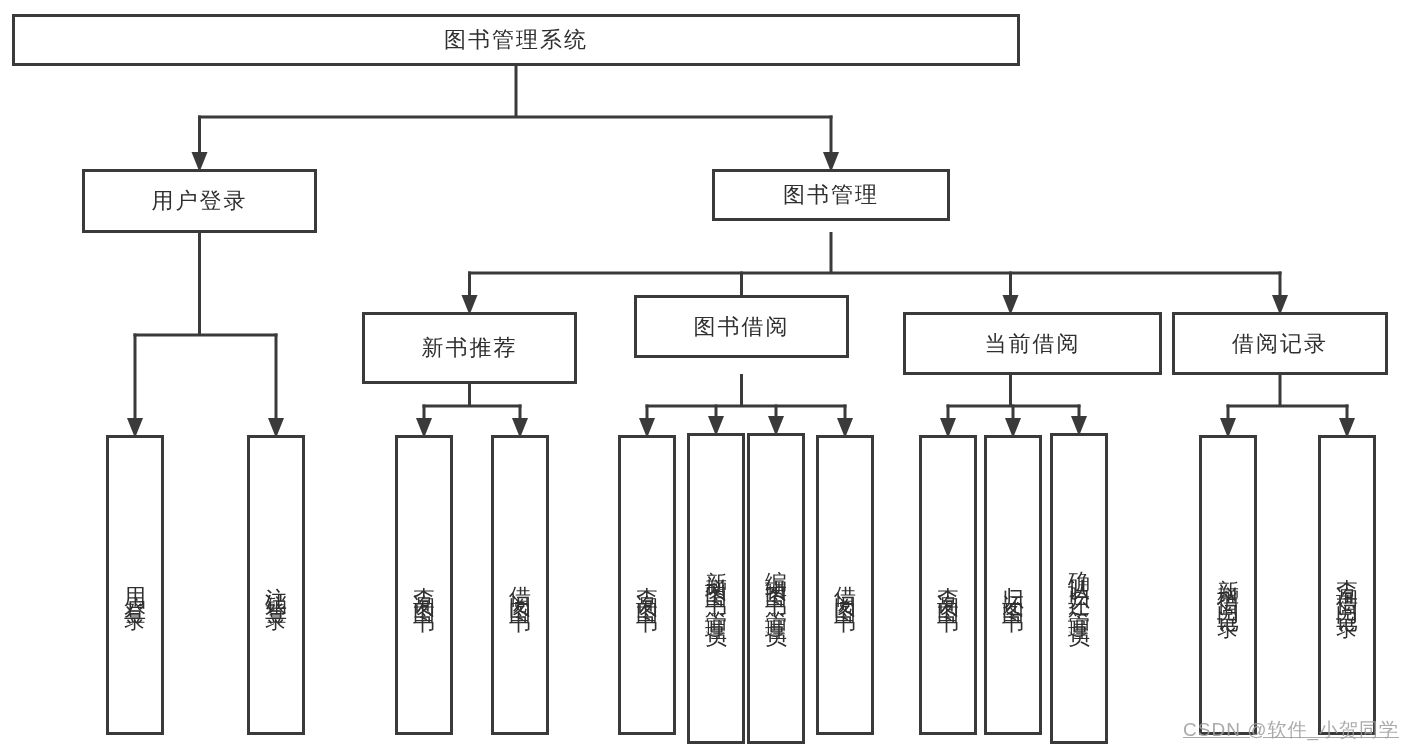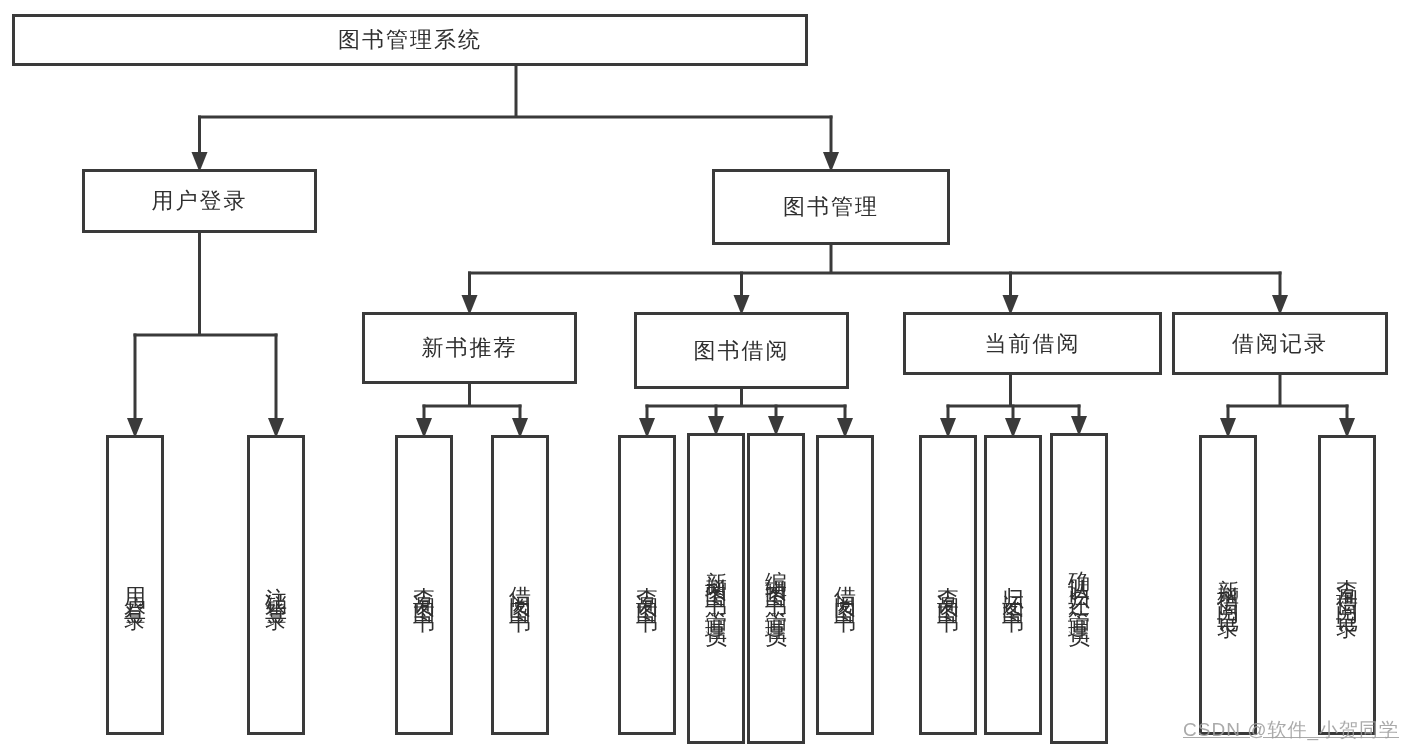--- a/index.html
+++ b/index.html
@@ -122,25 +122,25 @@
       <g>
         <path d="M1280 374 V406" stroke="#3a3a3a" stroke-width="3" fill="none"></path>
         <path d="M1226.5 406 H1348.5" stroke="#3a3a3a" stroke-width="3" fill="none"></path>
         <path d="M1228 404.5 V420" stroke="#3a3a3a" stroke-width="3" fill="none"></path>
         <polygon points="1220,418 1236,418 1228,438" fill="#3a3a3a"></polygon>
         <path d="M1347 404.5 V420" stroke="#3a3a3a" stroke-width="3" fill="none"></path>
         <polygon points="1339,418 1355,418 1347,438" fill="#3a3a3a"></polygon>
       </g>
     </svg>
   <div id="watermark">CSDN @软件_小贺同学</div>
-<div class="node" style="left: 12px; top: 14px; width: 796px; height: 52px; text-align: right;">图书管理系统</div>
+<div class="node" style="left: 12px; top: 14px; width: 1008px; height: 52px; text-align: right;">图书管理系统</div>
     <div class="node" style="left: 82px; top: 169px; width: 235px; height: 64px;">用户登录</div>
-    <div class="node" style="left: 712px; top: 169px; width: 238px; height: 76px;">图书管理</div>
+    <div class="node" style="left: 712px; top: 169px; width: 238px; height: 52px;">图书管理</div>
     <div class="node" style="left: 362px; top: 312px; width: 215px; height: 72px;">新书推荐</div>
-    <div class="node" style="left: 634px; top: 312px; width: 215px; height: 77px;">图书借阅</div>
+    <div class="node" style="left: 634px; top: 295px; width: 215px; height: 63px;">图书借阅</div>
     <div class="node" style="left: 903px; top: 312px; width: 259px; height: 63px;">当前借阅</div>
     <div class="node" style="left: 1172px; top: 312px; width: 216px; height: 63px;">借阅记录</div>
     <div class="node vertical" style="left: 106px; top: 435px; width: 58px; height: 300px;">用户登录</div>
     <div class="node vertical" style="left: 247px; top: 435px; width: 58px; height: 300px;">注销登录</div>
     <div class="node vertical" style="left: 395px; top: 435px; width: 58px; height: 300px;">查询图书</div>
     <div class="node vertical" style="left: 491px; top: 435px; width: 58px; height: 300px;">借阅图书</div>
     <div class="node vertical" style="left: 618px; top: 435px; width: 58px; height: 300px;">查询图书</div>
     <div class="node vertical" style="left: 687px; top: 433px; width: 58px; height: 311px;">新增图书（管理员）</div>
     <div class="node vertical" style="left: 747px; top: 433px; width: 58px; height: 311px;">编辑图书（管理员）</div>
     <div class="node vertical" style="left: 816px; top: 435px; width: 58px; height: 300px;">借阅图书</div>

